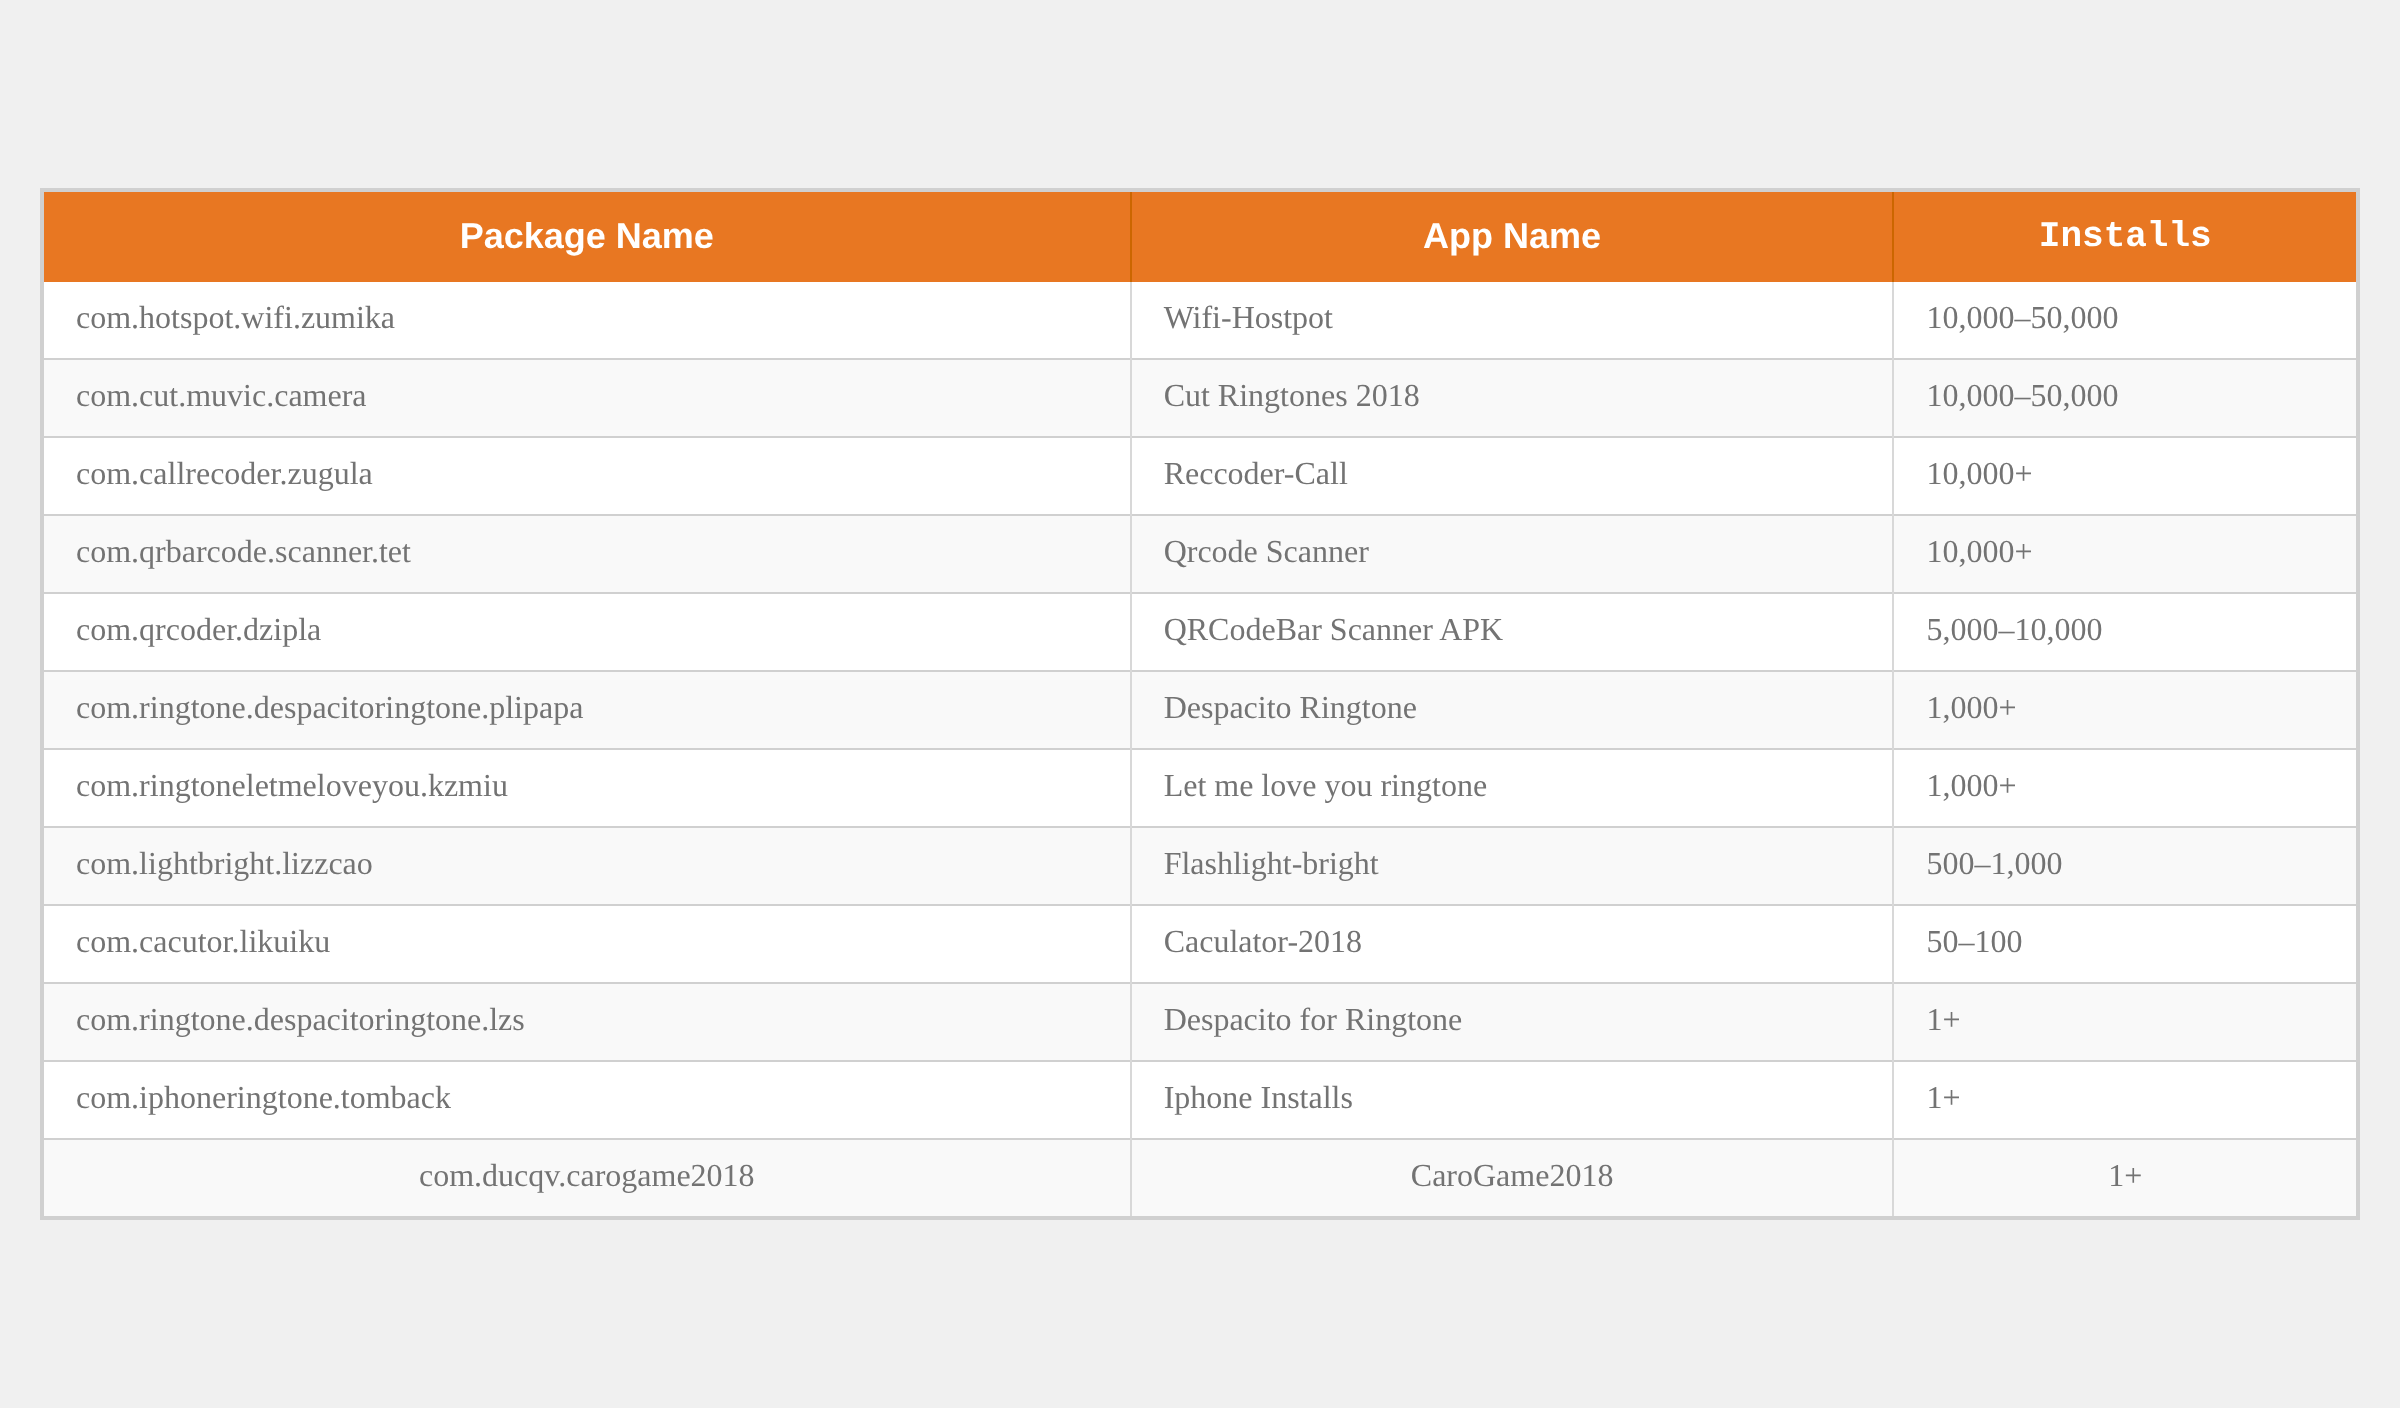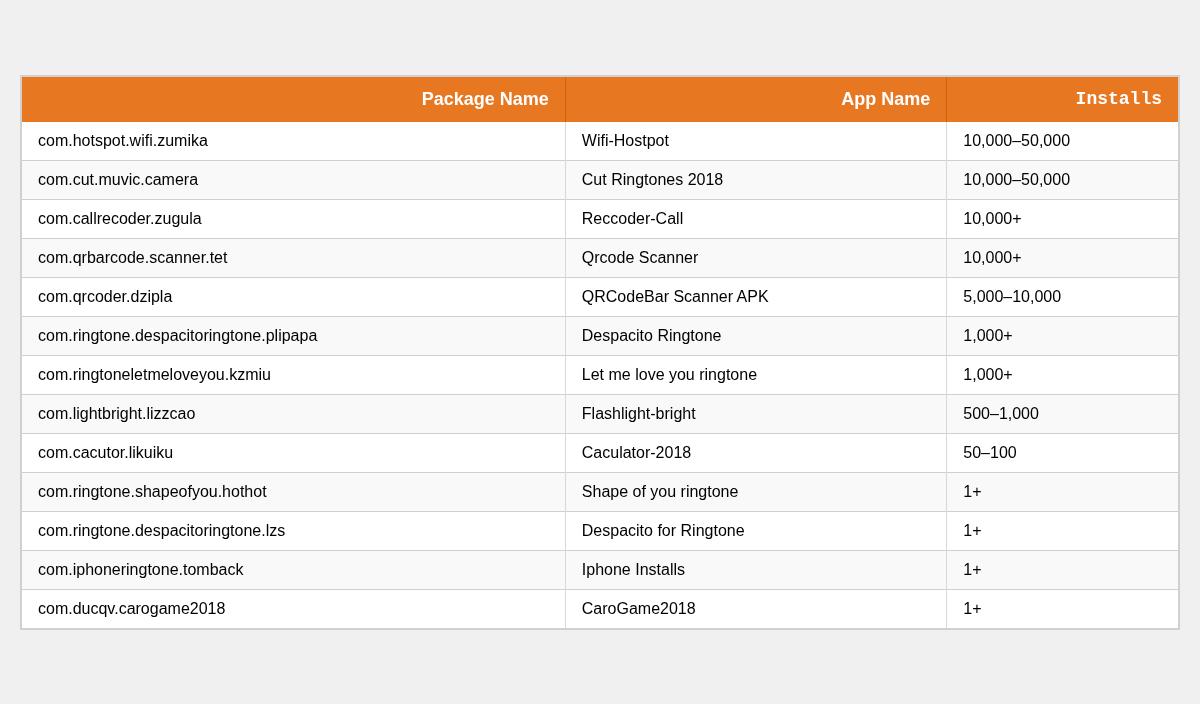--- a/index.html
+++ b/index.html
@@ -30,50 +30,52 @@
 
     thead tr {
       background-color: #E87722;
     }
 
     thead th {
       color: white;
       font-weight: bold;
       font-size: 18px;
       padding: 12px 16px;
-      text-align: right;
+      text-align: center;
       border-right: 1px solid #cc6600;
     }
 
     thead th:last-child {
       border-right: none;
       font-family: Liberation Mono, monospace;
     }
 
     tbody tr {
       border-bottom: 1px solid #d0d0d0;
     }
 
     tbody tr:last-child {
       border-bottom: none;
+      text-align: center;
     }
 
     tbody tr:nth-child(even) {
       background-color: #f9f9f9;
     }
 
     tbody tr:nth-child(odd) {
       background-color: #ffffff;
     }
 
     tbody td {
       padding: 10px 16px;
       font-size: 16px;
-      color: #000000;
+      color: #737373;
       border-right: 1px solid #d8d8d8;
+      font-family: Liberation Serif, serif;
     }
 
     tbody td:last-child {
       border-right: none;
     }
 
     .col-package {
       width: 47%;
     }
 
@@ -137,25 +139,20 @@
           <td class="col-package">com.lightbright.lizzcao</td>
           <td class="col-appname">Flashlight-bright</td>
           <td class="col-installs">500–1,000</td>
         </tr>
         <tr>
           <td class="col-package">com.cacutor.likuiku</td>
           <td class="col-appname">Caculator-2018</td>
           <td class="col-installs">50–100</td>
         </tr>
         <tr>
-          <td class="col-package">com.ringtone.shapeofyou.hothot</td>
-          <td class="col-appname">Shape of you ringtone</td>
-          <td class="col-installs">1+</td>
-        </tr>
-        <tr>
           <td class="col-package">com.ringtone.despacitoringtone.lzs</td>
           <td class="col-appname">Despacito for Ringtone</td>
           <td class="col-installs">1+</td>
         </tr>
         <tr>
           <td class="col-package">com.iphoneringtone.tomback</td>
           <td class="col-appname">Iphone Installs</td>
           <td class="col-installs">1+</td>
         </tr>
         <tr>

